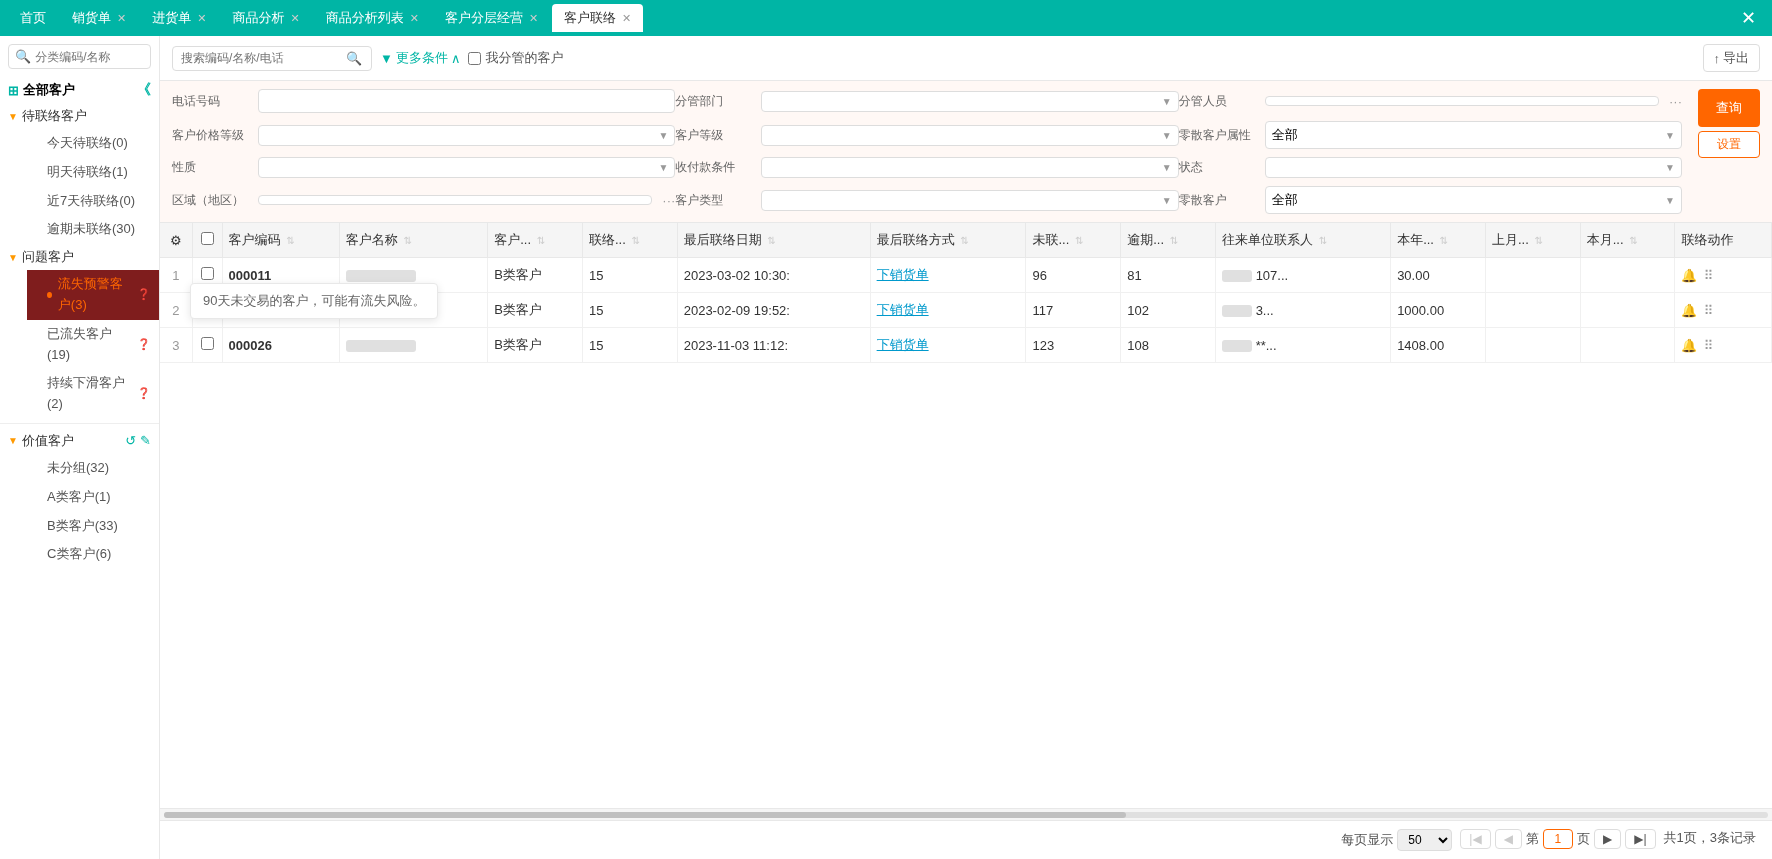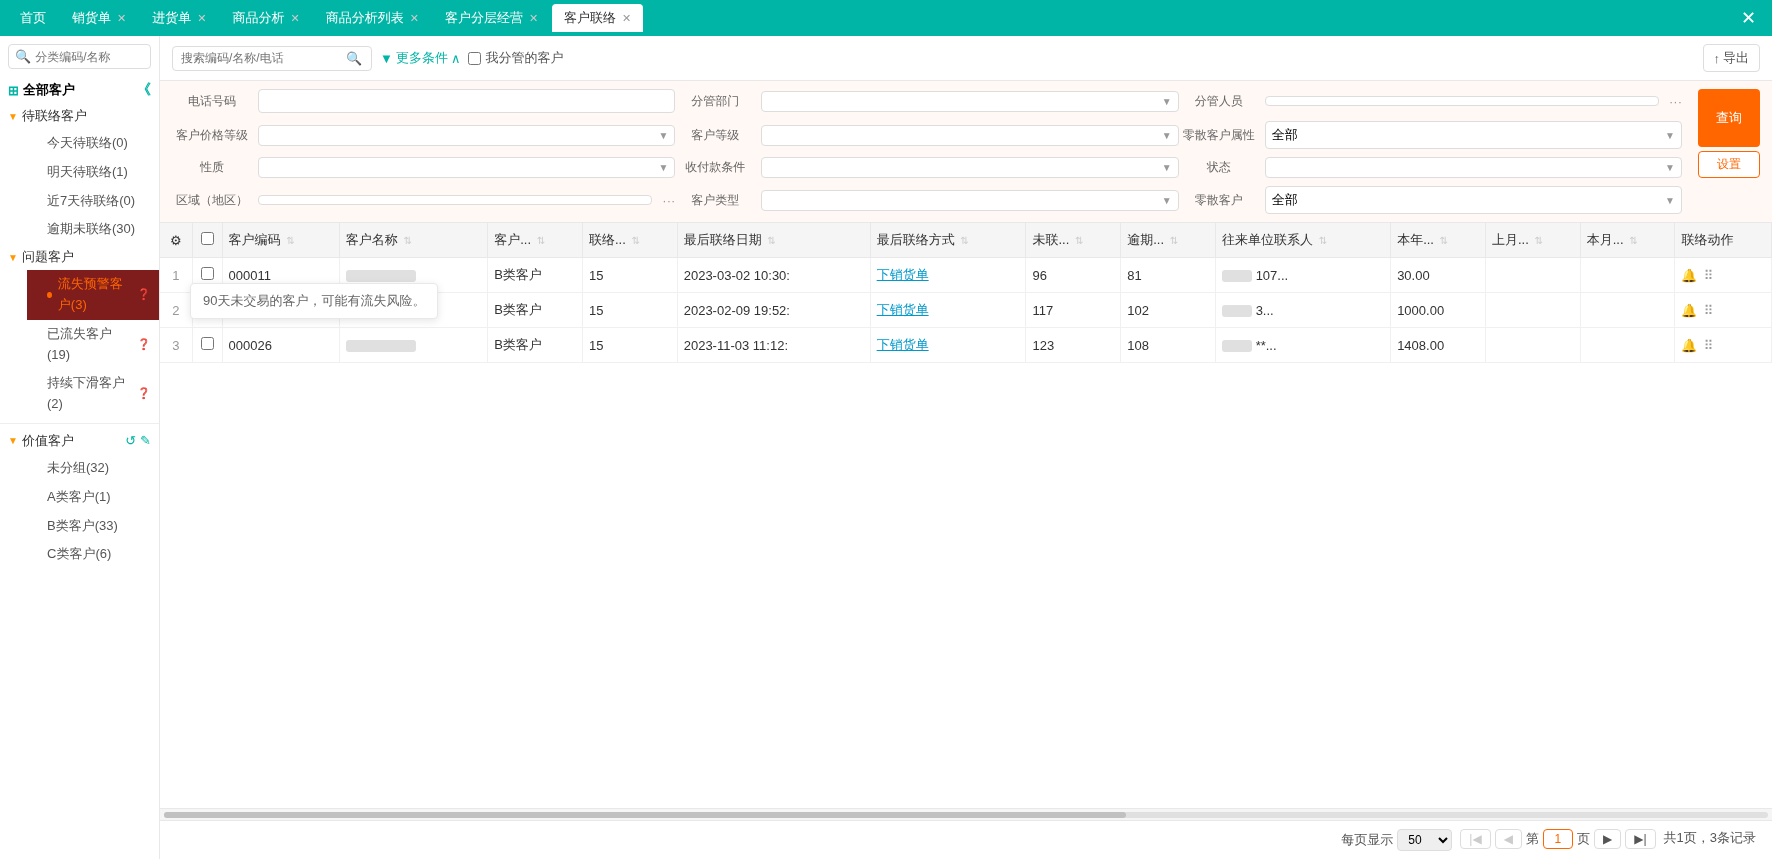--- a/index.html
+++ b/index.html
@@ -210,21 +210,21 @@
     .filter-cell {
       display: flex;
       align-items: center;
       flex: 1;
       gap: 6px;
     }
     .filter-label {
       color: #666;
       font-size: 12px;
       width: 80px;
-      text-align: center;
+      text-align: left;
       flex-shrink: 0;
     }
     .filter-input {
       flex: 1;
       border: 1px solid #ddd;
       border-radius: 4px;
       padding: 4px 6px;
       font-size: 12px;
       outline: none;
       background: #fff;
@@ -246,21 +246,21 @@
     .filter-dots {
       color: #999;
       cursor: pointer;
       margin-left: 4px;
     }
     .query-btn {
       background: #f60;
       color: #fff;
       border: none;
       border-radius: 4px;
-      padding: 20px 18px;
+      padding: 10px 18px;
       cursor: pointer;
       font-size: 13px;
     }
     .settings-btn {
       background: #fff;
       color: #f60;
       border: 1px solid #f60;
       border-radius: 4px;
       padding: 4px 12px;
       cursor: pointer;
@@ -311,21 +311,21 @@
     .td-blurred {
       background: #e0e0e0;
       border-radius: 3px;
       display: inline-block;
       height: 12px;
       vertical-align: middle;
     }
     .action-icons { display: flex; gap: 6px; color: #999; cursor: pointer; }
     .checkbox-col { width: 30px; text-align: center; }
     .row-num { color: #999; text-align: center; }
-    .customer-code { color: #333; }
+    .customer-code { color: #333; font-weight: bold; }
 
     
     .tooltip-box {
       position: absolute;
       left: 30px;
       top: 60px;
       background: #fff;
       border: 1px solid #e8e8e8;
       border-radius: 4px;
       padding: 8px 12px;

